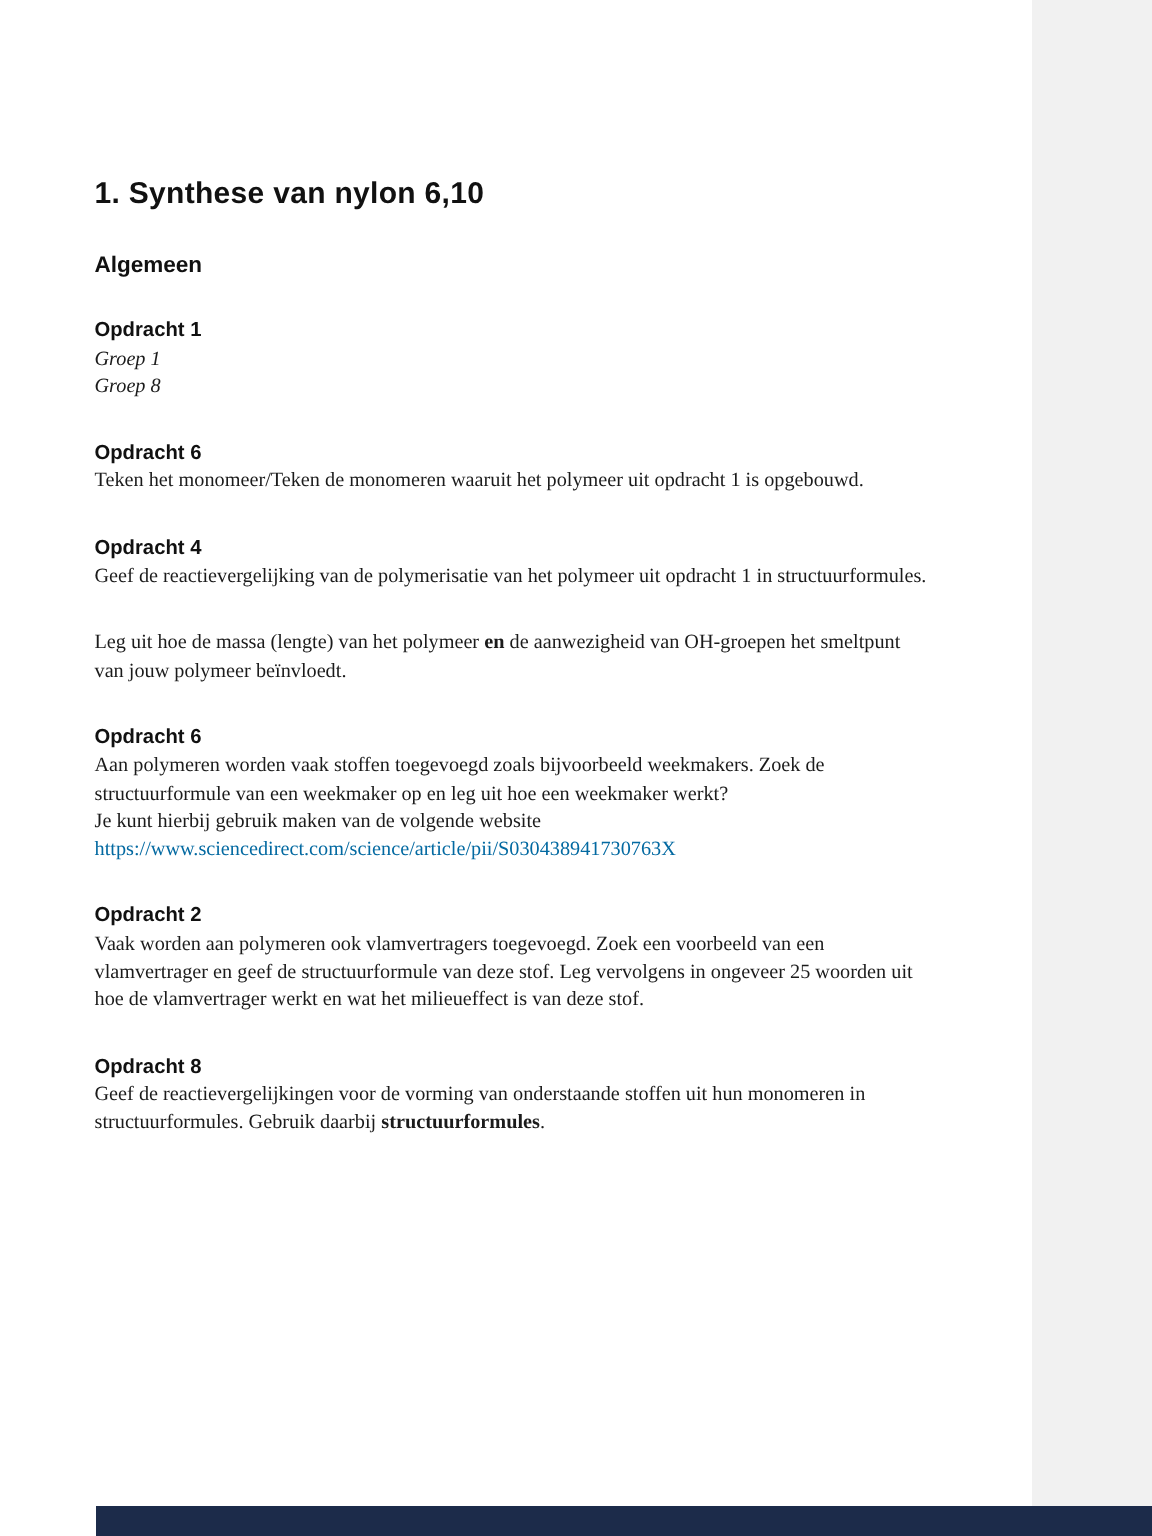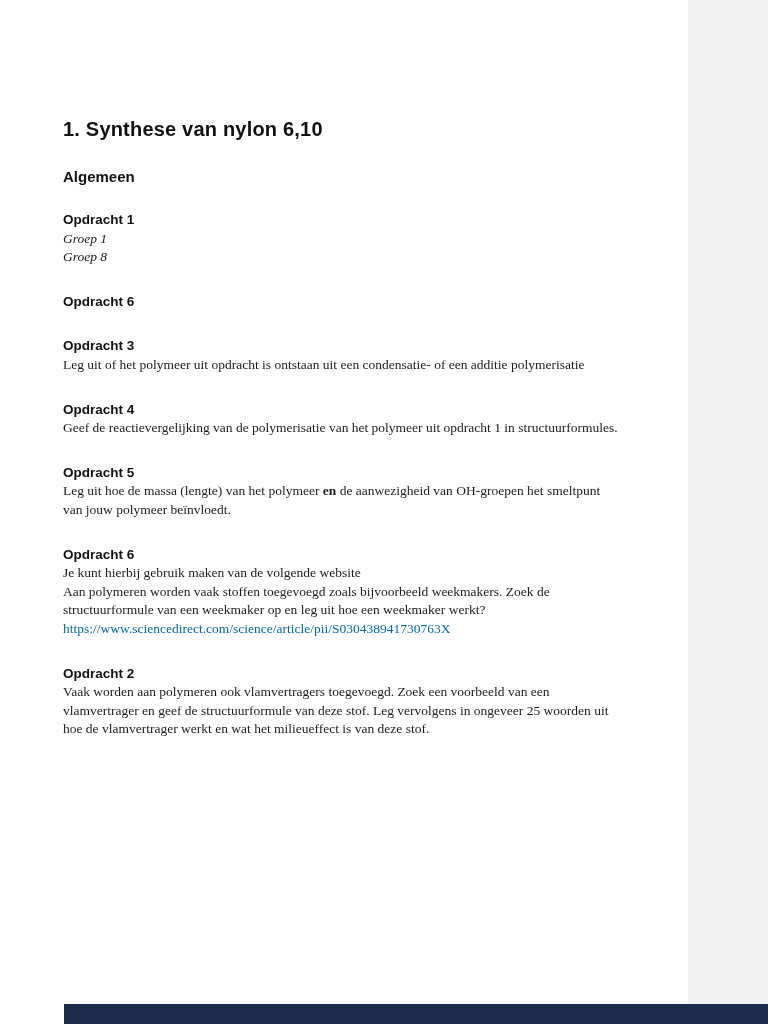--- a/index.html
+++ b/index.html
@@ -85,56 +85,58 @@
   <div class="section">
     <h3 class="section-heading">Opdracht 1</h3>
     <div>
           <p class="line"><span class="run-italic">Groep 1</span></p>
           <p class="line"><span class="run-italic">Groep 8</span></p>
         </div>
   </div>
 
   <div class="section">
     <h3 class="section-heading">Opdracht 6</h3>
+    <div>
+          <p class="line"><span class="run-normal">Teken het monomeer/Teken de monomeren waaruit het polymeer uit opdracht 1 is opgebouwd.</span></p>
+        </div>
   </div>
 
-  <div class="section">
-    <h3 class="section-heading">Opdracht 3</h3>
-    <div>
-          <p class="line"><span class="run-normal">Leg uit of het polymeer uit opdracht is ontstaan uit een condensatie- of een additie polymerisatie</span></p>
-        </div>
-  </div>
 
   <div class="section">
     <h3 class="section-heading">Opdracht 4</h3>
     <div>
           <p class="line"><span class="run-normal">Geef de reactievergelijking van de polymerisatie van het polymeer uit opdracht 1 in structuurformules.</span></p>
         </div>
   </div>
 
   <div class="section">
-    <h3 class="section-heading">Opdracht 5</h3>
     <div>
           <p class="line"><span class="run-normal">Leg uit hoe de massa (lengte) van het polymeer </span><span class="run-bold">en</span><span class="run-normal"> de aanwezigheid van OH-groepen het smeltpunt van jouw polymeer beïnvloedt.</span></p>
         </div>
   </div>
 
   <div class="section">
     <h3 class="section-heading">Opdracht 6</h3>
     <div>
+          <p class="line"><span class="run-normal">Aan polymeren worden vaak stoffen toegevoegd zoals bijvoorbeeld weekmakers. Zoek de structuurformule van een weekmaker op en leg uit hoe een weekmaker werkt?</span></p>
           <p class="line"><span class="run-normal">Je kunt hierbij gebruik maken van de volgende website</span></p>
-          <p class="line"><span class="run-normal">Aan polymeren worden vaak stoffen toegevoegd zoals bijvoorbeeld weekmakers. Zoek de structuurformule van een weekmaker op en leg uit hoe een weekmaker werkt?</span></p>
           <p class="line"><span class="run-link">https://www.sciencedirect.com/science/article/pii/S030438941730763X</span></p>
         </div>
   </div>
 
   <div class="section">
     <h3 class="section-heading">Opdracht 2</h3>
     <div>
           <p class="line"><span class="run-normal">Vaak worden aan polymeren ook vlamvertragers toegevoegd. Zoek een voorbeeld van een vlamvertrager en geef de structuurformule van deze stof. Leg vervolgens in ongeveer 25 woorden uit hoe de vlamvertrager werkt en wat het milieueffect is van deze stof.</span></p>
         </div>
   </div>
 
+  <div class="section">
+    <h3 class="section-heading">Opdracht 8</h3>
+    <div>
+          <p class="line"><span class="run-normal">Geef de reactievergelijkingen voor de vorming van onderstaande stoffen uit hun monomeren in structuurformules. Gebruik daarbij </span><span class="run-bold">structuurformules</span><span class="run-normal">.</span></p>
+        </div>
+  </div>
 </div>
 </div>
 
 <div class="footer-left-gap"></div>
 <div class="footer-bar"></div>
 
 </body></html>

